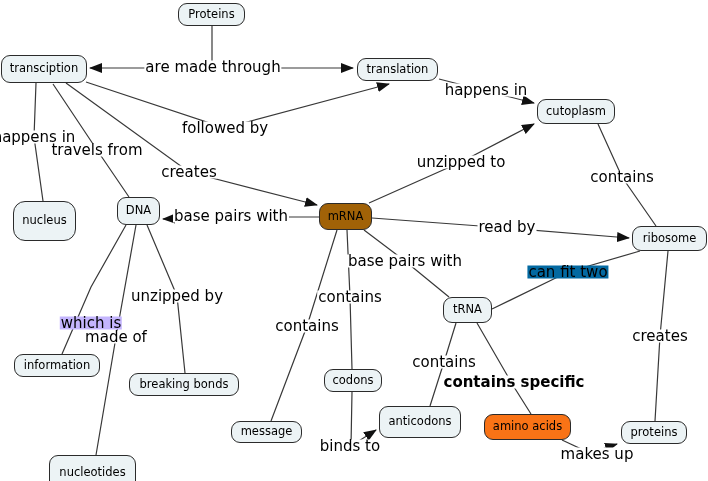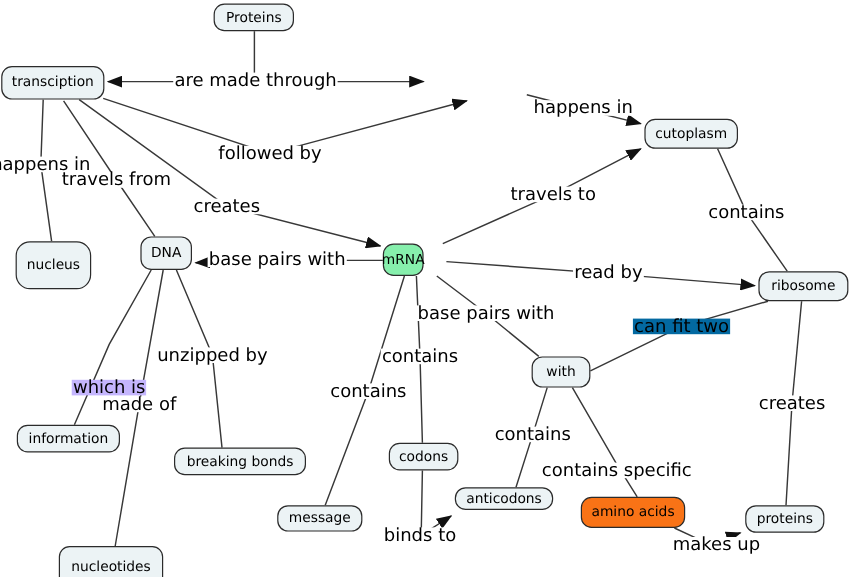--- a/index.html
+++ b/index.html
@@ -55,45 +55,46 @@
       <polyline points="147,225 177,296 185,373" fill="none" stroke="#383838" stroke-width="1.2"></polyline>
       <polyline points="352,392 351,446 376,430" fill="none" stroke="#383838" stroke-width="1.2" marker-end="url(#arw)"></polyline>
       <polyline points="562,440 590,453 617,444" fill="none" stroke="#383838" stroke-width="1.2" marker-end="url(#arw)"></polyline>
     </svg>
     <div class="edge-label" style="left: 213px; top: 67px; background: rgb(255, 255, 255);">are made through</div>
     <div class="edge-label" style="left: 225px; top: 128px; background: rgb(255, 255, 255);">followed by</div>
     <div class="edge-label" style="left: 34px; top: 137px; background: rgb(255, 255, 255);">happens in</div>
     <div class="edge-label" style="left: 97px; top: 150px; background: rgb(255, 255, 255);">travels from</div>
     <div class="edge-label" style="left: 189px; top: 172px; background: rgb(255, 255, 255);">creates</div>
     <div class="edge-label" style="left: 231px; top: 216px; background: rgb(255, 255, 255);">base pairs with</div>
-    <div class="edge-label" style="left: 461px; top: 162px; background: rgb(255, 255, 255);">travels to</div>
+    <div class="edge-label" style="left: 461px; top: 162px; background: rgb(255, 255, 255);">unzipped to</div>
     <div class="edge-label" style="left: 486px; top: 90px; background: rgb(255, 255, 255);">happens in</div>
     <div class="edge-label" style="left: 507px; top: 227px; background: rgb(255, 255, 255);">read by</div>
     <div class="edge-label" style="left: 622px; top: 177px; background: rgb(255, 255, 255);">contains</div>
     <div class="edge-label" style="left: 568px; top: 272px; background: #0369a1;">can fit two</div>
     <div class="edge-label" style="left: 660px; top: 336px; background: rgb(255, 255, 255);">creates</div>
     <div class="edge-label" style="left: 405px; top: 261px; background: rgb(255, 255, 255);">base pairs with</div>
     <div class="edge-label" style="left: 350px; top: 297px; background: rgb(255, 255, 255);">contains</div>
     <div class="edge-label" style="left: 307px; top: 326px; background: rgb(255, 255, 255);">contains</div>
     <div class="edge-label" style="left: 444px; top: 362px; background: rgb(255, 255, 255);">contains</div>
-    <div class="edge-label" style="left: 514px; top: 392px; background: rgb(255, 255, 255);">contains specific</div>
+    <div class="edge-label" style="left: 514px; top: 382px; background: rgb(255, 255, 255); font-weight: bold;">contains specific</div>
     <div class="edge-label" style="left: 91px; top: 287px; background: #c4b5fd; margin-top: 36px;">which is</div>
     <div class="edge-label" style="left: 116px; top: 337px; background: rgb(255, 255, 255);">made of</div>
     <div class="edge-label" style="left: 177px; top: 296px; background: rgb(255, 255, 255);">unzipped by</div>
     <div class="edge-label" style="left: 350px; top: 446px; background: rgb(255, 255, 255);">binds to</div>
     <div class="edge-label" style="left: 597px; top: 454px; background: rgb(255, 255, 255);">makes up</div>
     <div class="node" style="left: 178px; top: 3px; width: 67px; height: 23px; background: rgb(236, 243, 245); border-color: rgb(43, 43, 43);">Proteins</div>
     <div class="node" style="left: 1px; top: 55px; width: 86px; height: 28px; background: rgb(236, 243, 245); border-color: rgb(43, 43, 43);">transciption</div>
+    <div class="node" style="left: 357px; top: 58px; width: 81px; height: 23px; background: rgb(236, 243, 245); border-color: rgb(43, 43, 43);">translation</div>
     <div class="node" style="left: 537px; top: 99px; width: 78px; height: 25px; background: rgb(236, 243, 245); border-color: rgb(43, 43, 43);">cutoplasm</div>
     <div class="node" style="left: 13px; top: 201px; width: 63px; height: 40px; background: rgb(236, 243, 245); border-color: rgb(43, 43, 43); border-radius: 12px;">nucleus</div>
     <div class="node" style="left: 117px; top: 197px; width: 43px; height: 28px; background: rgb(236, 243, 245); border-color: rgb(43, 43, 43);">DNA</div>
-    <div class="node" style="left: 319px; top: 203px; width: 34px; height: 27px; background: #86efac; border-color: rgb(43, 43, 43); text-align: right;">mRNA</div>
+    <div class="node" style="left: 319px; top: 203px; width: 53px; height: 27px; background: #a16207; border-color: rgb(43, 43, 43); text-align: right;">mRNA</div>
     <div class="node" style="left: 632px; top: 226px; width: 75px; height: 25px; background: rgb(236, 243, 245); border-color: rgb(43, 43, 43);">ribosome</div>
-    <div class="node" style="left: 443px; top: 297px; width: 49px; height: 26px; background: rgb(236, 243, 245); border-color: rgb(43, 43, 43);">with</div>
+    <div class="node" style="left: 443px; top: 297px; width: 49px; height: 26px; background: rgb(236, 243, 245); border-color: rgb(43, 43, 43);">tRNA</div>
     <div class="node" style="left: 14px; top: 354px; width: 86px; height: 23px; background: rgb(236, 243, 245); border-color: rgb(43, 43, 43);">information</div>
-    <div class="node" style="left: 129px; top: 373px; width: 110px; height: 23px; background: rgb(236, 243, 245); border-color: rgb(43, 43, 43); margin-left: 16px;">breaking bonds</div>
+    <div class="node" style="left: 129px; top: 373px; width: 110px; height: 23px; background: rgb(236, 243, 245); border-color: rgb(43, 43, 43);">breaking bonds</div>
     <div class="node" style="left: 324px; top: 369px; width: 58px; height: 23px; background: rgb(236, 243, 245); border-color: rgb(43, 43, 43);">codons</div>
     <div class="node" style="left: 231px; top: 421px; width: 71px; height: 22px; background: rgb(236, 243, 245); border-color: rgb(43, 43, 43);">message</div>
-    <div class="node" style="left: 379px; top: 406px; width: 82px; height: 19px; background: rgb(236, 243, 245); border-color: rgb(43, 43, 43);">anticodons</div>
+    <div class="node" style="left: 379px; top: 406px; width: 82px; height: 32px; background: rgb(236, 243, 245); border-color: rgb(43, 43, 43);">anticodons</div>
     <div class="node" style="left: 484px; top: 414px; width: 87px; height: 26px; background: #f97316; border-color: rgb(43, 43, 43);">amino acids</div>
     <div class="node" style="left: 621px; top: 421px; width: 66px; height: 23px; background: rgb(236, 243, 245); border-color: rgb(43, 43, 43);">proteins</div>
     <div class="node" style="left: 49px; top: 455px; width: 87px; height: 35px; background: rgb(236, 243, 245); border-color: rgb(43, 43, 43);">nucleotides</div>
   </div>
 
 </body></html>

